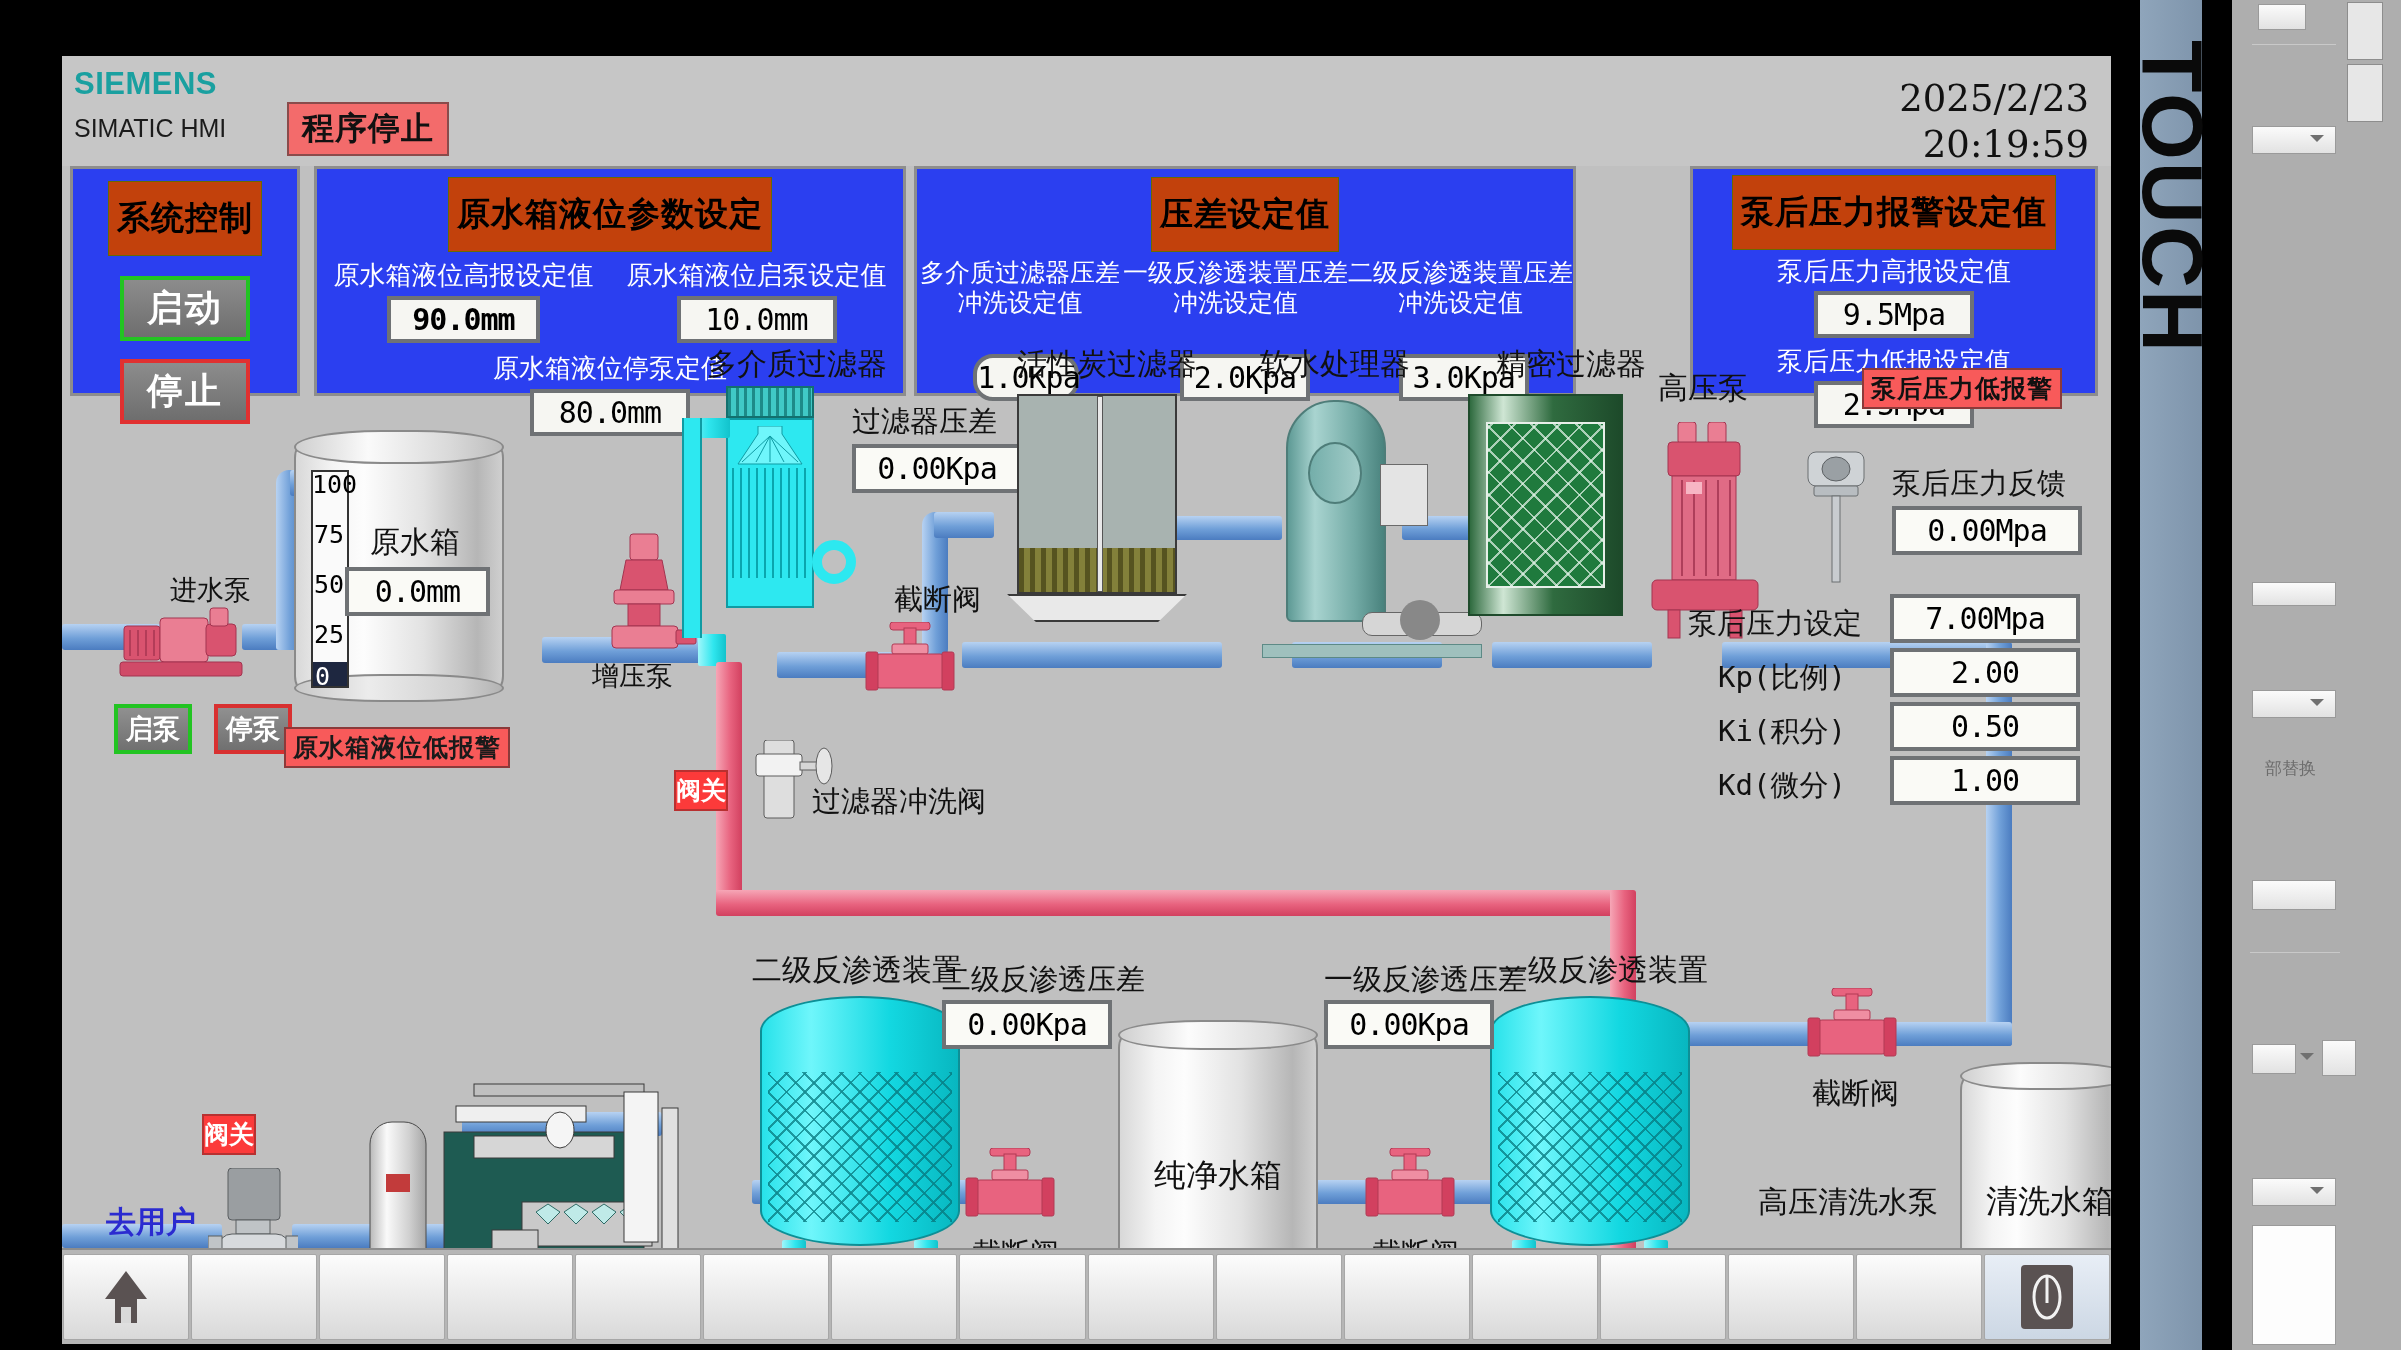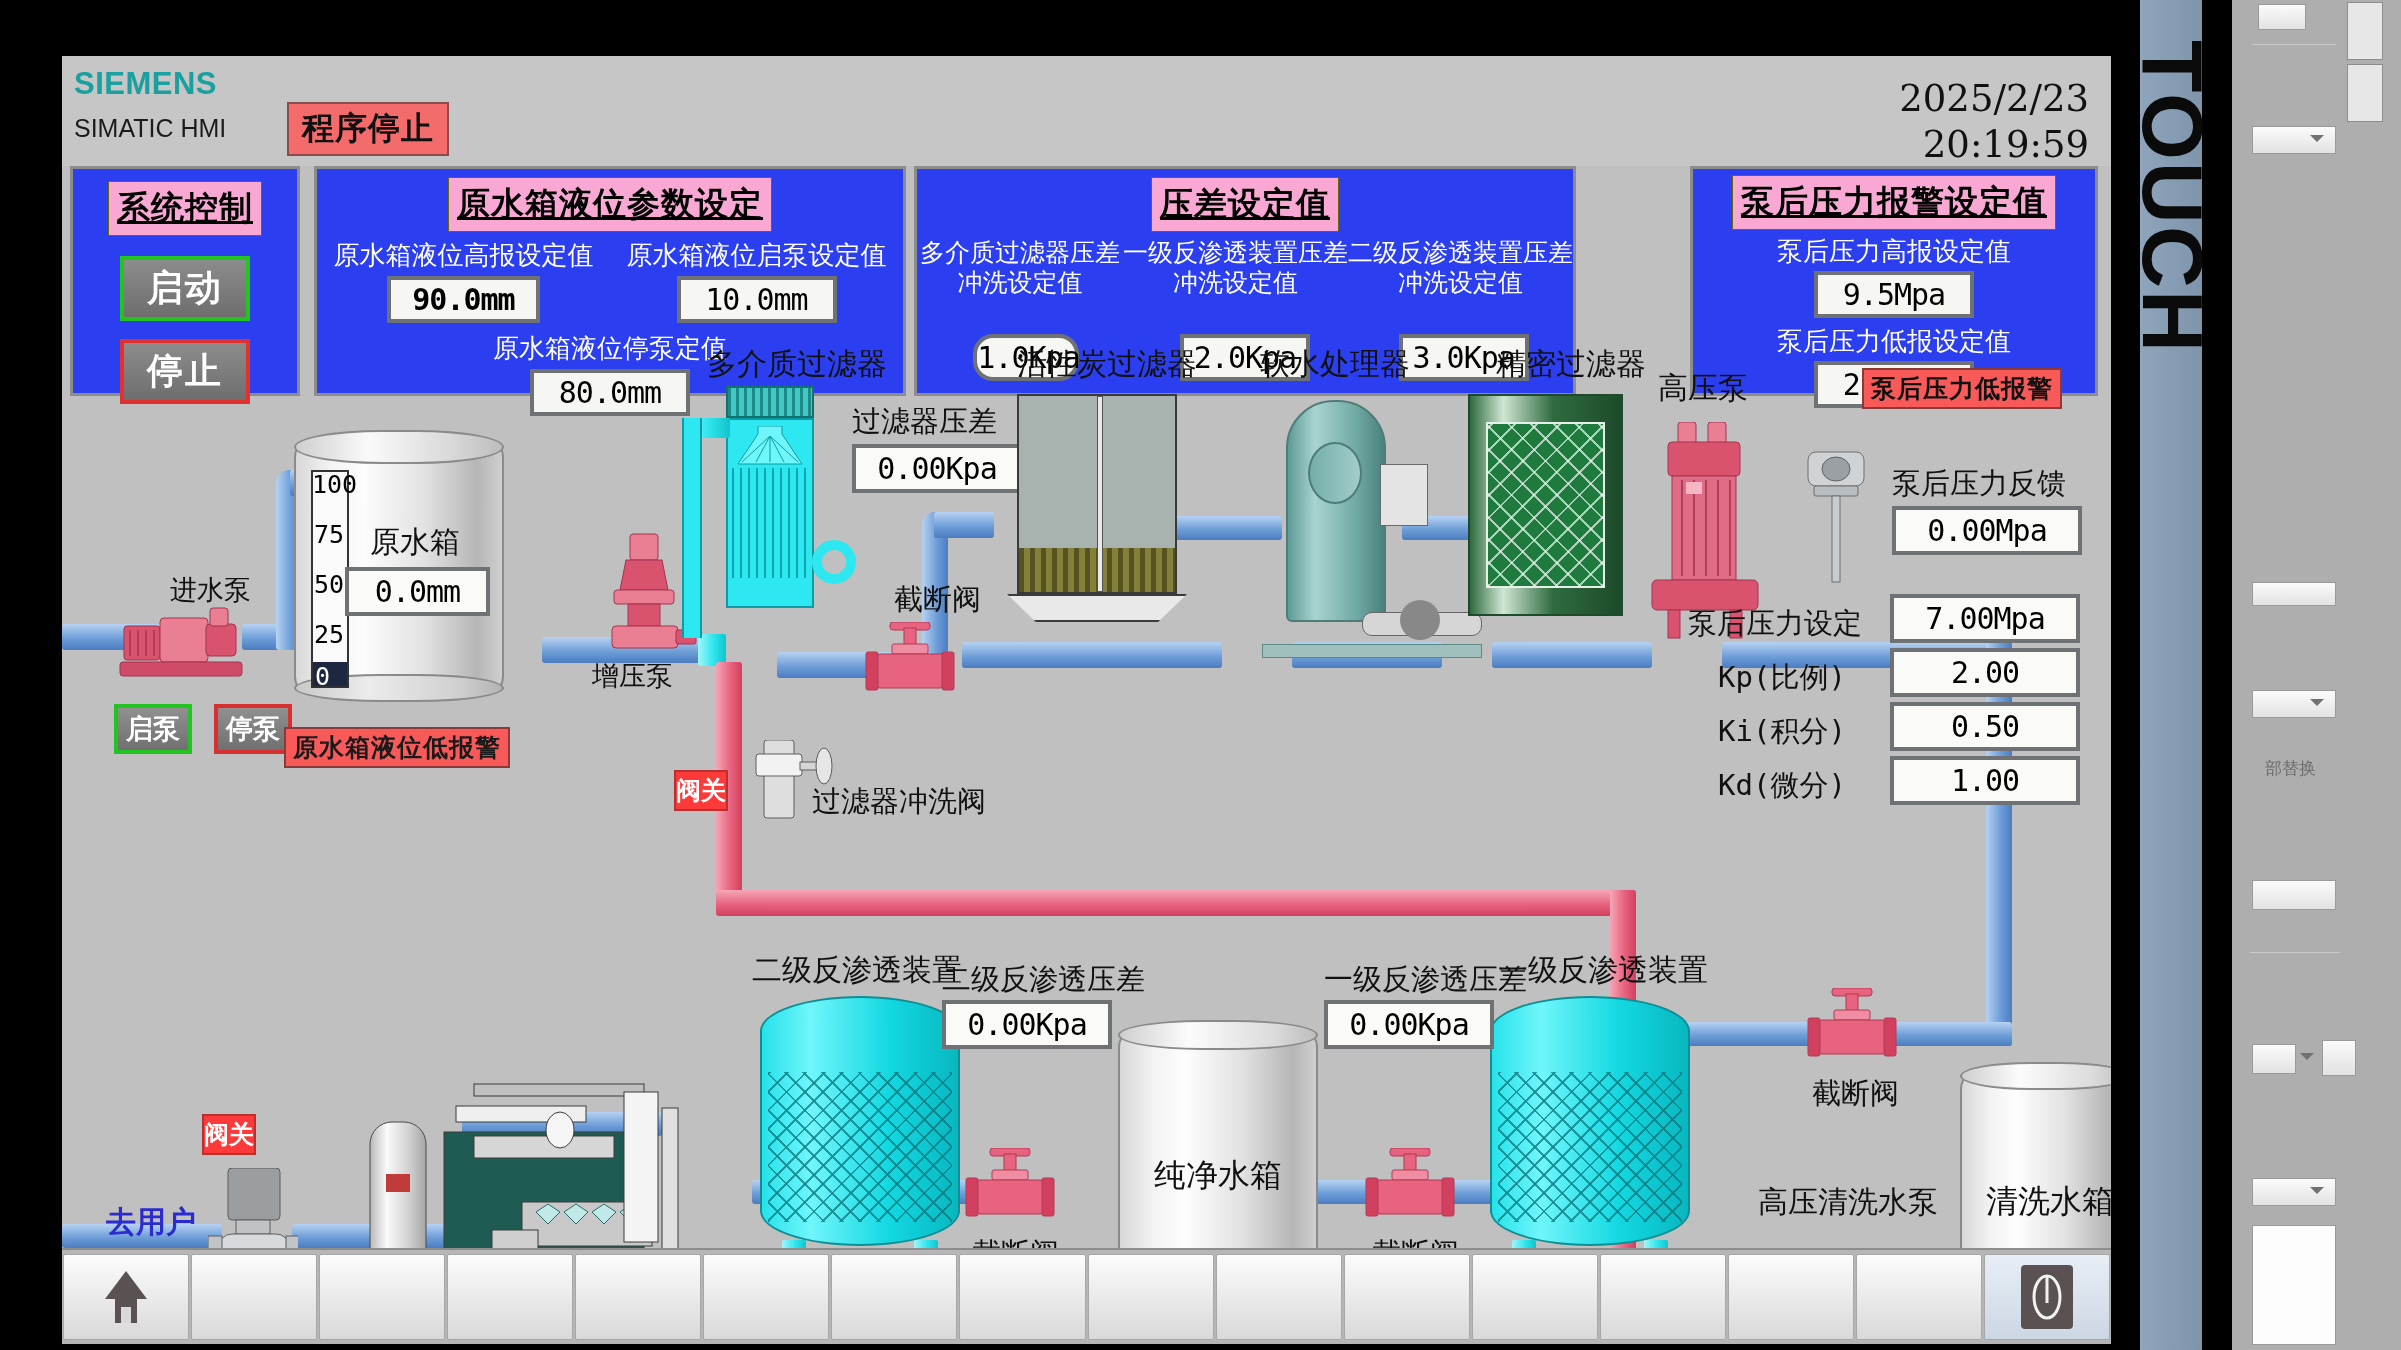--- a/index.html
+++ b/index.html
@@ -53,22 +53,22 @@
     font-size:64px; color:#4b62e0; font-family:"DejaVu Serif","Liberation Serif",serif;
     font-weight:500; letter-spacing:2px;
   }
   #dt { position:absolute; right:22px; top:20px; text-align:right; color:#111;
         font-family:"DejaVu Serif","Liberation Serif",serif;}
   #dt div { font-size:37px; line-height:46px; }
 
   
   .panel { position:absolute; top:110px; background:#2b3ff0; border:3px solid #8d8d8d; }
   .panel-title {
-    display:inline-block; background:#f9a8d4; color:#000; font-weight:bold;
-    padding:4px 8px; font-size:33px; border:1px solid #6a6a00; letter-spacing:1px;text-decoration:underline;
+    display:inline-block; background:#c2410c; color:#000; font-weight:bold;
+    padding:14px 8px; font-size:33px; border:1px solid #6a6a00; letter-spacing:1px;
   }
   .plabel { color:#fff; font-size:26px; text-align:center; line-height:30px; white-space:nowrap;}
   .vbox {
     background:#f6f6f2; border:4px solid #6f7275; color:#000;
     font-family:"DejaVu Sans Mono","Liberation Mono",monospace;
     font-size:30px; text-align:center; padding:2px 0; letter-spacing:-1px;
   }
   .btn3d {
     background:linear-gradient(#8c8c8c,#6e6e6e); color:#fff; text-align:center;
     font-size:36px; font-weight:bold; letter-spacing:2px; padding:4px 0;

